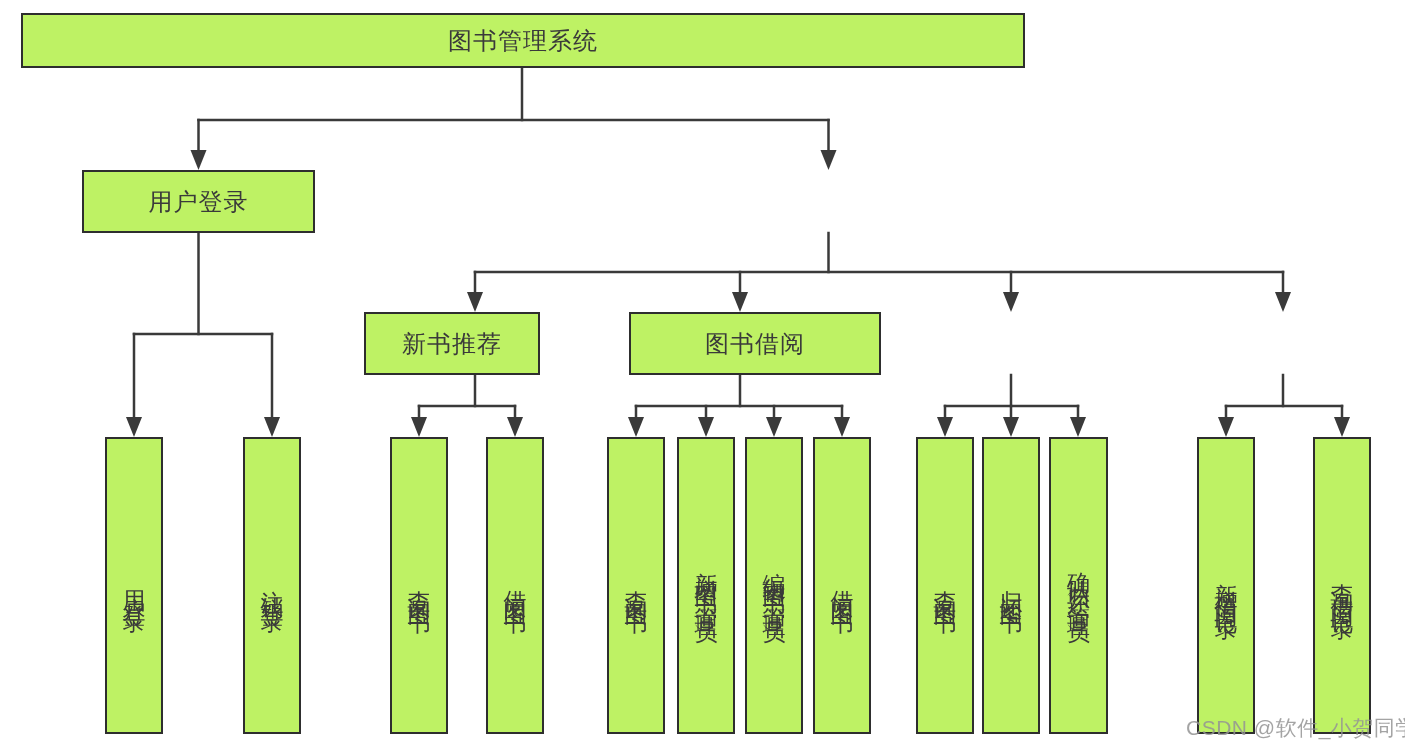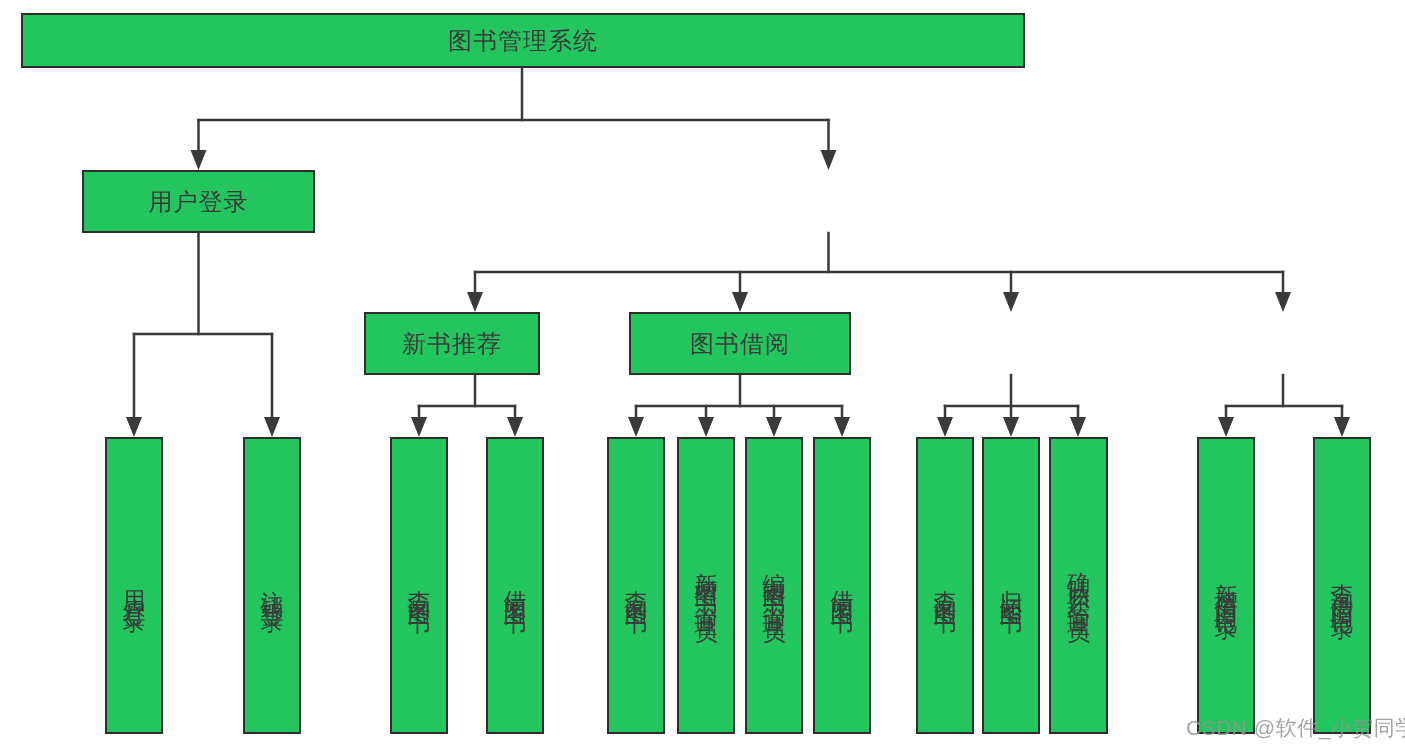--- a/index.html
+++ b/index.html
@@ -5,21 +5,21 @@
   html,body { margin:0; padding:0; background:#ffffff; }
   .stage {
     position:relative; width:1405px; height:747px; background:#ffffff;
     font-family:"Liberation Sans", sans-serif; overflow:hidden;
   }
   svg.connectors { position:absolute; left:0; top:0; z-index:0; }
   svg.connectors line { stroke:#3a3a3a; stroke-width:2.5; stroke-linecap:square; }
   svg.connectors polygon { fill:#3a3a3a; }
   .box {
     position:absolute; box-sizing:border-box; z-index:1;
-    border:2.5px solid #2e2e2e; background:#22c55e;
+    border:2.5px solid #2e2e2e; background:#bef264;
     display:flex; align-items:center; justify-content:center;
     color:#3a3a3a;
   }
   .box.h { font-size:24px; letter-spacing:1px; white-space:nowrap; }
   .box.v span {
     writing-mode:vertical-rl; text-orientation:mixed;
     font-size:23px; line-height:1; letter-spacing:7px;
   }
   .watermark {
     position:absolute; left:1186px; top:714px; z-index:3;
@@ -92,21 +92,21 @@
     <line x1="1342" y1="406" x2="1342" y2="424"></line>
     <polygon points="1218,417 1234,417 1226,437"></polygon>
     <polygon points="1334,417 1350,417 1342,437"></polygon>
   </svg>
 
   <div class="box h" style="left:21px; top:13px; width:1004px; height:55px">图书管理系统</div>
 
   <div class="box h" style="left:82px; top:170px; width:233px; height:63px">用户登录</div>
 
   <div class="box h" style="left:364px; top:312px; width:176px; height:63px">新书推荐</div>
-  <div class="box h" style="left:629px; top:312px; width:222px; height:63px">图书借阅</div>
+  <div class="box h" style="left:629px; top:312px; width:252px; height:63px">图书借阅</div>
 
   <div class="box v" style="left:105px; top:437px; width:58px; height:297px">
     <span>用户登录</span>
   </div>
   <div class="box v" style="left:243px; top:437px; width:58px; height:297px">
     <span>注销登录</span>
   </div>
 
   <div class="box v" style="left:390px; top:437px; width:58px; height:297px">
     <span>查询图书</span>

